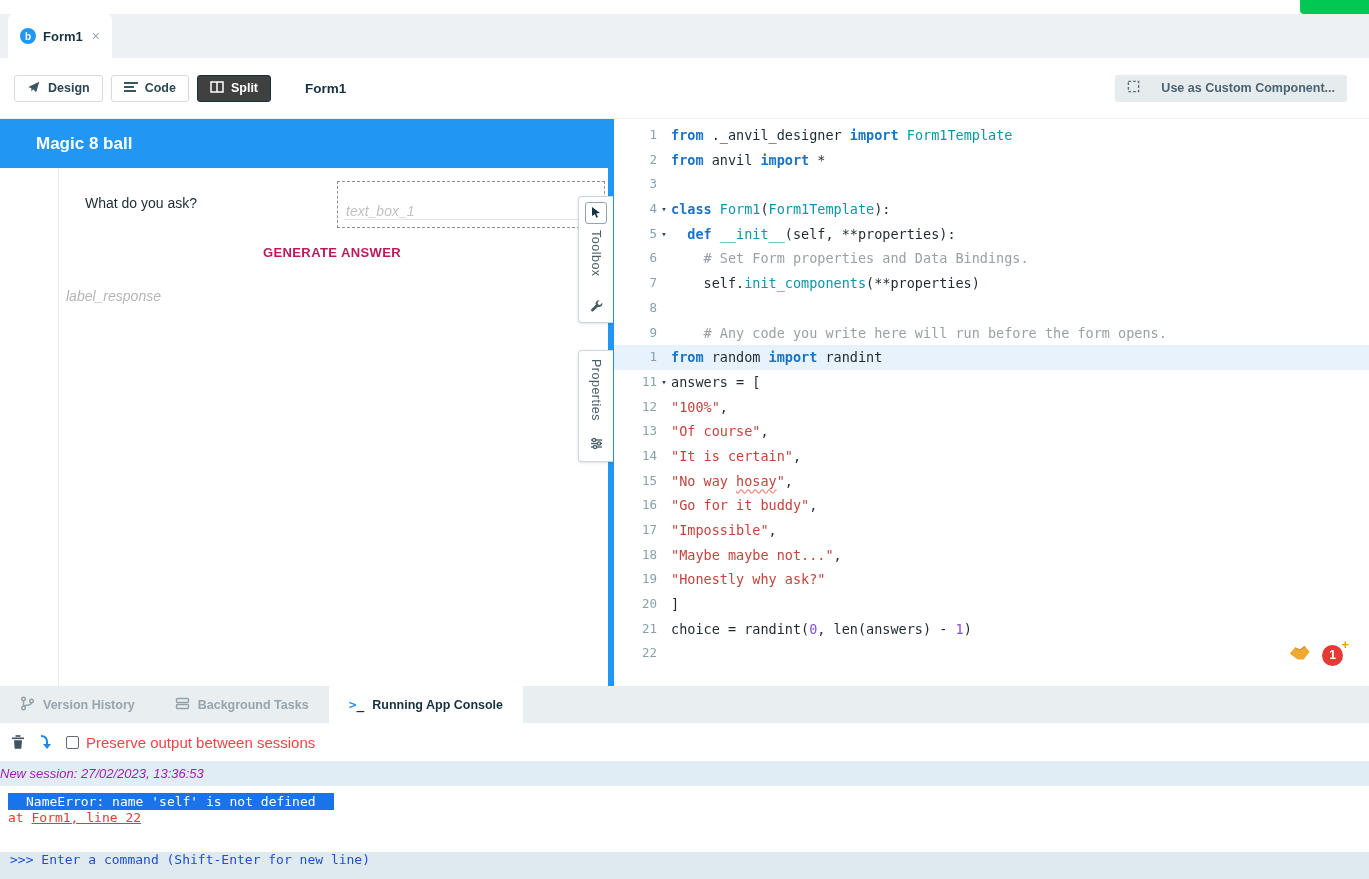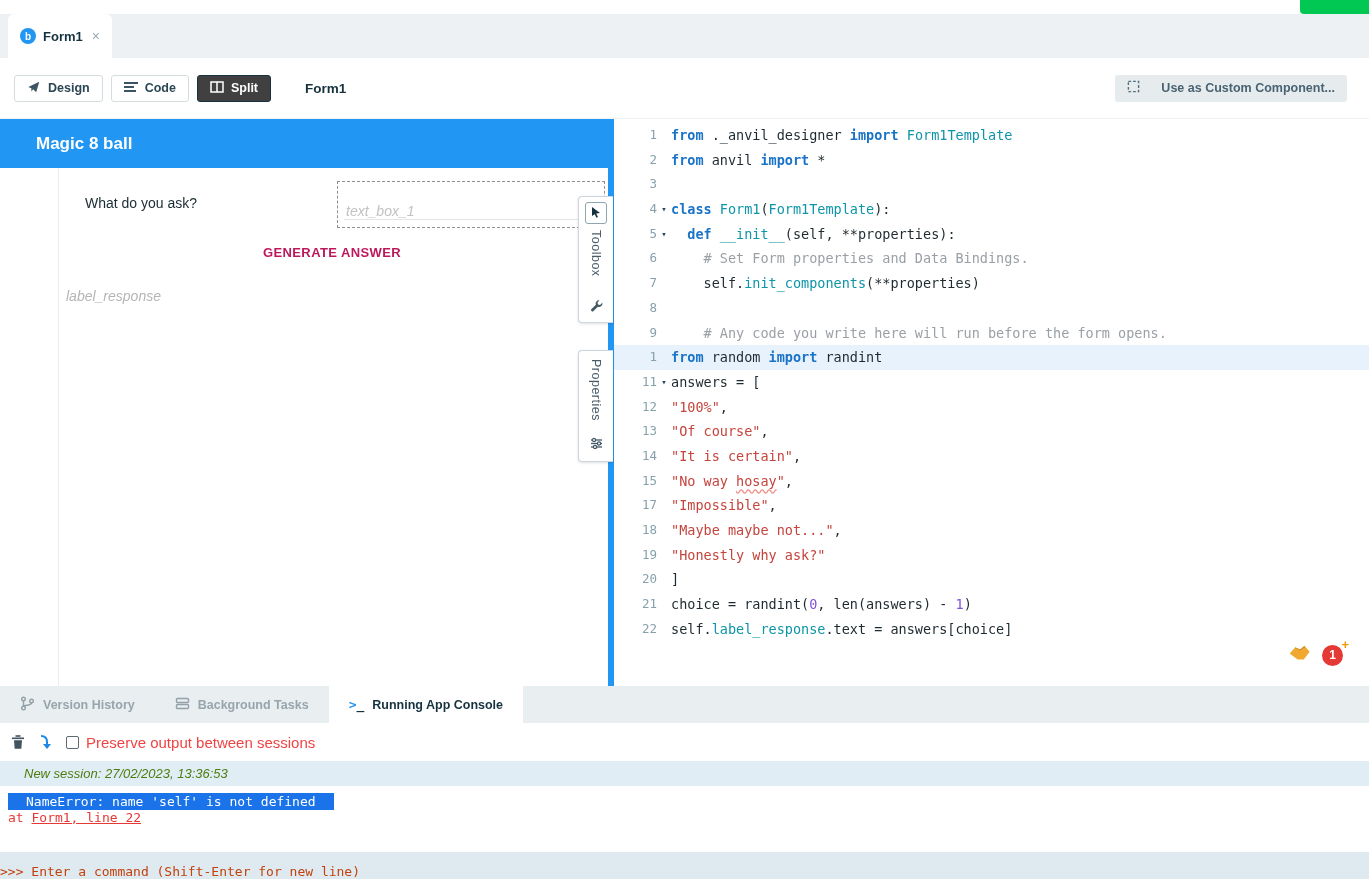--- a/index.html
+++ b/index.html
@@ -73,26 +73,26 @@
 .btab.active{background:#fff;color:#16323f}
 .console-icon{font-family:"DejaVu Sans Mono",monospace;font-weight:bold;font-size:13px}
 .console-icon b{color:#2196f3}
 .console-icon i{color:#16323f;font-style:normal}
 
 
 .console-controls{height:38px;background:#fff;display:flex;align-items:center;padding-left:11px;gap:13px}
 .icon-btn{display:inline-flex;align-items:center;cursor:pointer}
 .checkbox{width:13px;height:13px;border:1px solid #5f6b72;border-radius:2px;background:#fff;cursor:pointer;flex:none}
 .chk-label{font-size:15px;color:#ef4444;margin-left:-6px}
-.session-strip{height:25px;background:#e1edf4;display:flex;align-items:center;padding-left:24px;font-size:13px;font-style:italic;color:#4d7c0f}
+.session-strip{height:25px;background:#e1edf4;display:flex;align-items:center;padding-left:0;font-size:13px;font-style:italic;color:#a21caf}
 .console-output{height:66px;background:#fff;padding:7px 8px;font-family:"DejaVu Sans Mono",monospace;font-size:13px}
 .err-sel{display:inline-block;background:#1a73e8;color:#fff;padding:1px 18px}
 .err-loc{margin-top:0;color:#e53935}
 .loc-link{text-decoration:underline;cursor:pointer}
-.console-prompt{height:27px;background:#dfeaf0;display:flex;align-items:flex-end;padding-left:0;font-family:"DejaVu Sans Mono",monospace;font-size:13px;color:#c2410c;cursor:text}
+.console-prompt{height:27px;background:#dfeaf0;display:flex;align-items:flex-start;padding-left:10px;font-family:"DejaVu Sans Mono",monospace;font-size:13px;color:#1d4ed8;cursor:text}
 </style>
 </head>
 <body>
 
 <div class="app">
 
   <div class="top-strip">
     <div class="green-btn"></div>
   </div>
 
@@ -251,20 +251,25 @@
             <span class="g">14</span>
             <span class="fold"></span>
             <code><span class="tk-s">"It is certain"</span><span class="tk-d">,</span></code>
           </div>
           <div class="cl">
             <span class="g">15</span>
             <span class="fold"></span>
             <code><span class="tk-s">"No way </span><span class="tk-u">hosay</span><span class="tk-s">"</span><span class="tk-d">,</span></code>
           </div>
           <div class="cl">
+            <span class="g">16</span>
+            <span class="fold"></span>
+            <code><span class="tk-s">"Go for it buddy"</span><span class="tk-d">,</span></code>
+          </div>
+          <div class="cl">
             <span class="g">17</span>
             <span class="fold"></span>
             <code><span class="tk-s">"Impossible"</span><span class="tk-d">,</span></code>
           </div>
           <div class="cl">
             <span class="g">18</span>
             <span class="fold"></span>
             <code><span class="tk-s">"Maybe maybe not..."</span><span class="tk-d">,</span></code>
           </div>
           <div class="cl">
@@ -278,21 +283,20 @@
             <code><span class="tk-d">]</span></code>
           </div>
           <div class="cl">
             <span class="g">21</span>
             <span class="fold"></span>
             <code><span class="tk-d">choice = randint(</span><span class="tk-num">0</span><span class="tk-d">, len(answers) - </span><span class="tk-num">1</span><span class="tk-d">)</span></code>
           </div>
           <div class="cl">
             <span class="g">22</span>
             <span class="fold"></span>
-            <code><span class="tk-d">self.</span><span class="tk-t">label_response</span><span class="tk-d">.text = answers[choice]</span></code>
           </div>
         </div>
       <div class="reactions">
         <span class="handshake"><svg width="24" height="18" viewBox="0 0 24 18">
               <path d="M2 8 l6 -5 5 3 5 -3 4 6 -7 7 -6 -1 z" fill="#f0a830"></path>
               <path d="M8 3 l5 3 5 -3" fill="none" stroke="#c98a1e" stroke-width="1"></path>
             </svg></span>
         <span class="badge">
           <span>1</span>
           <span class="plus">+</span>

